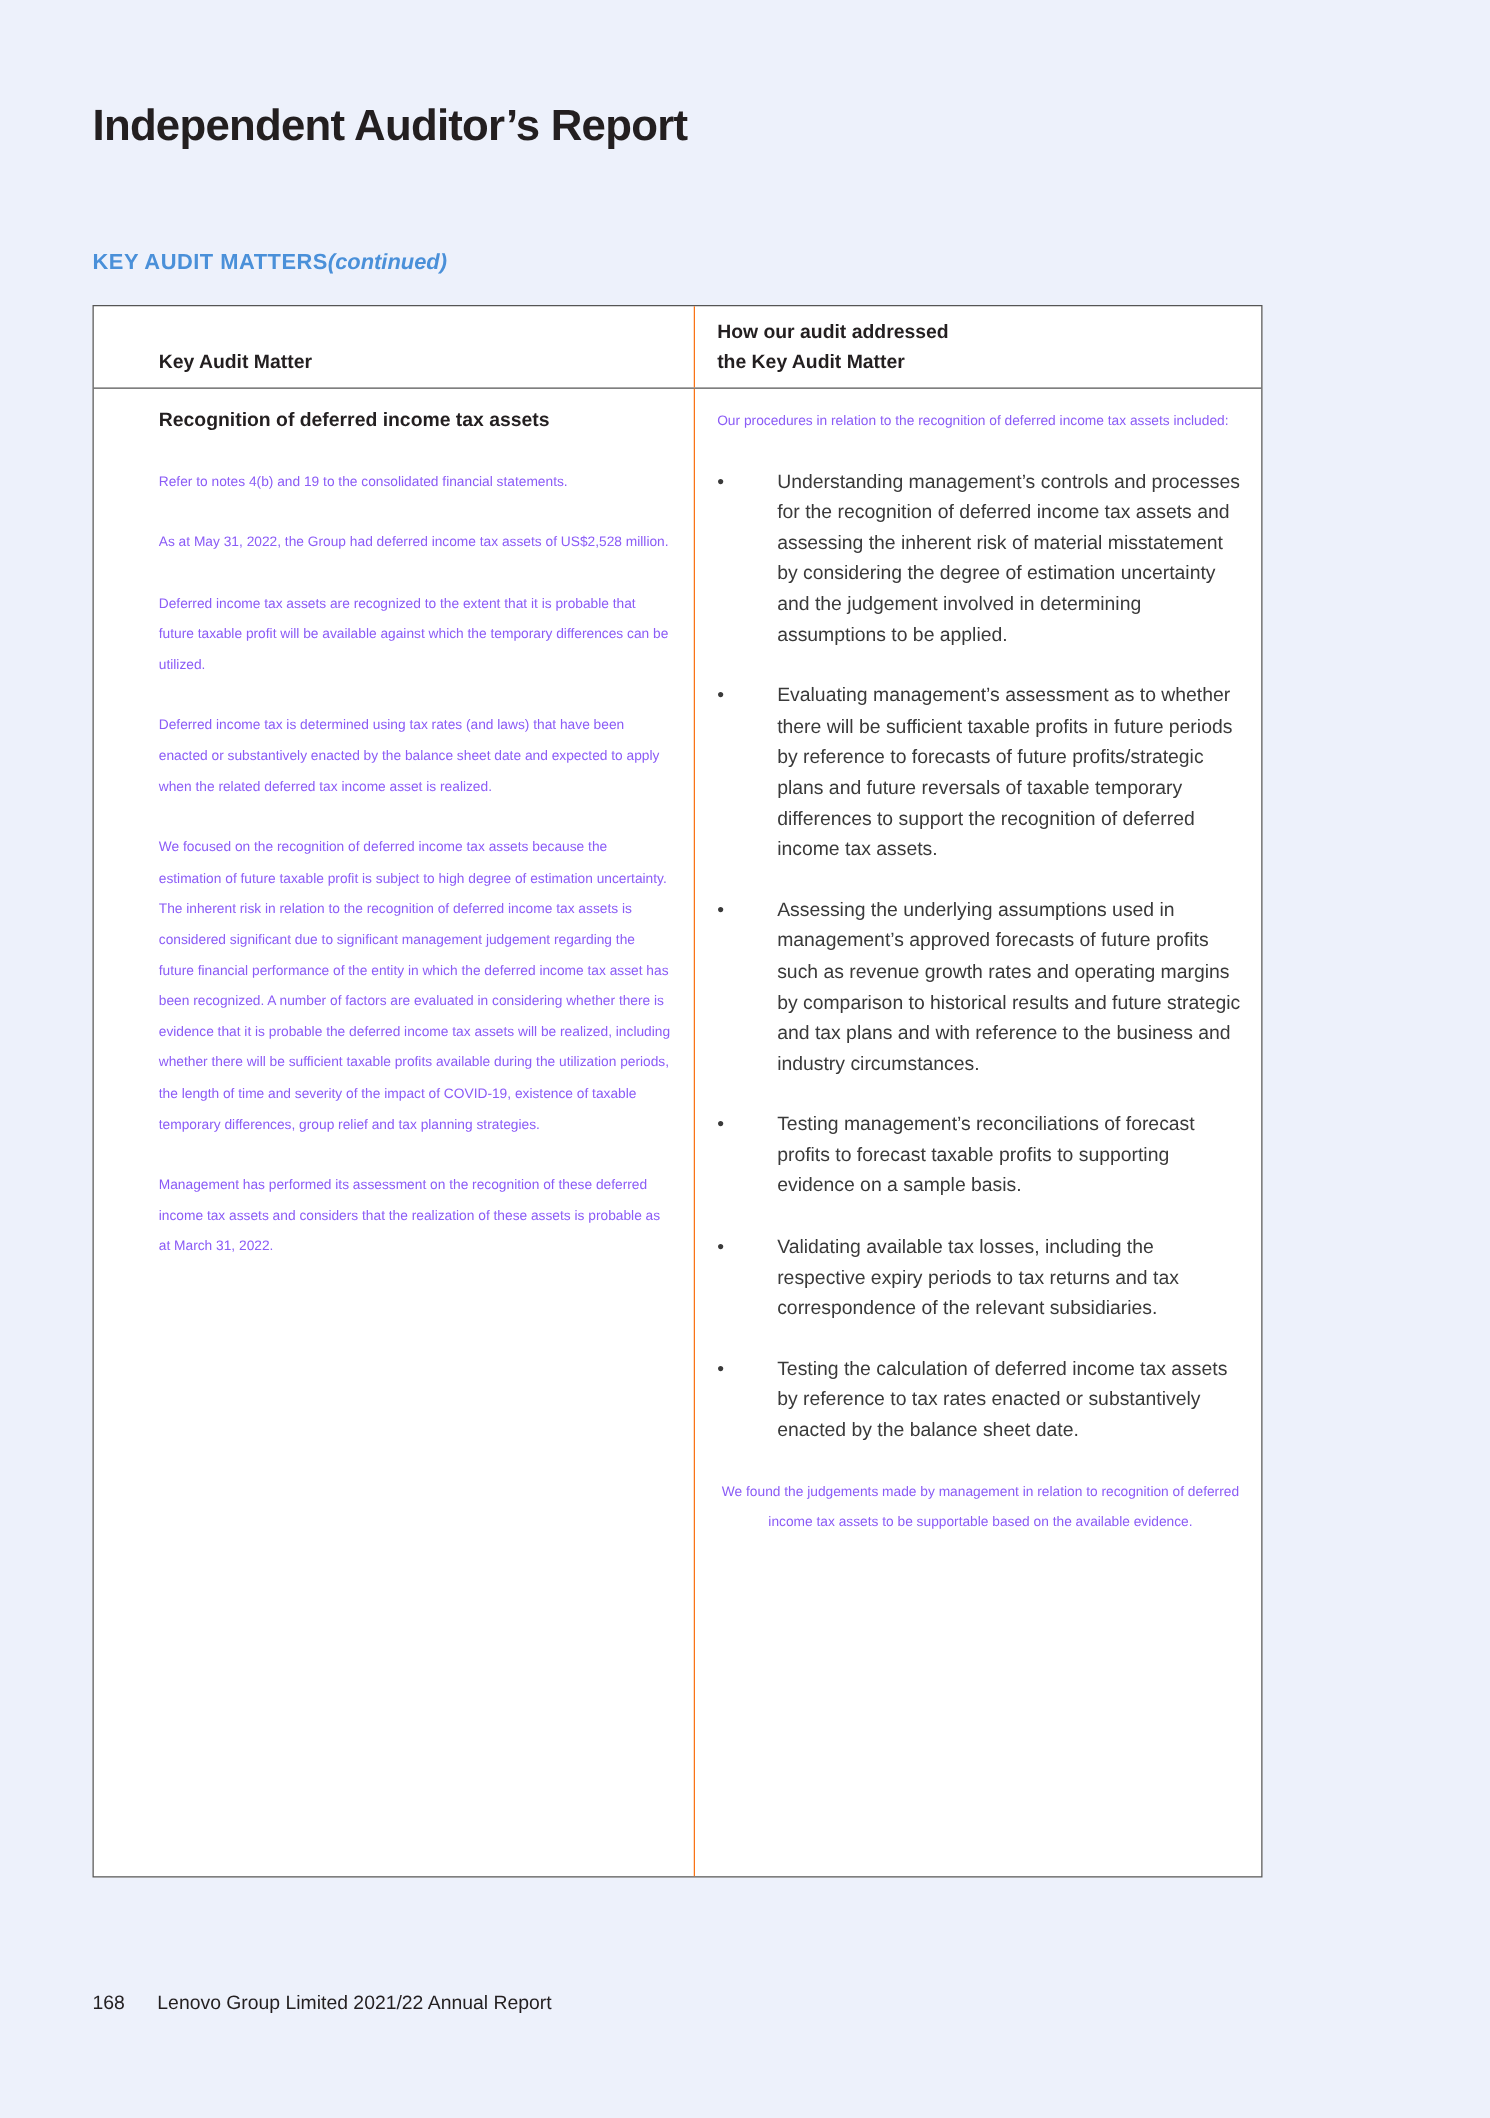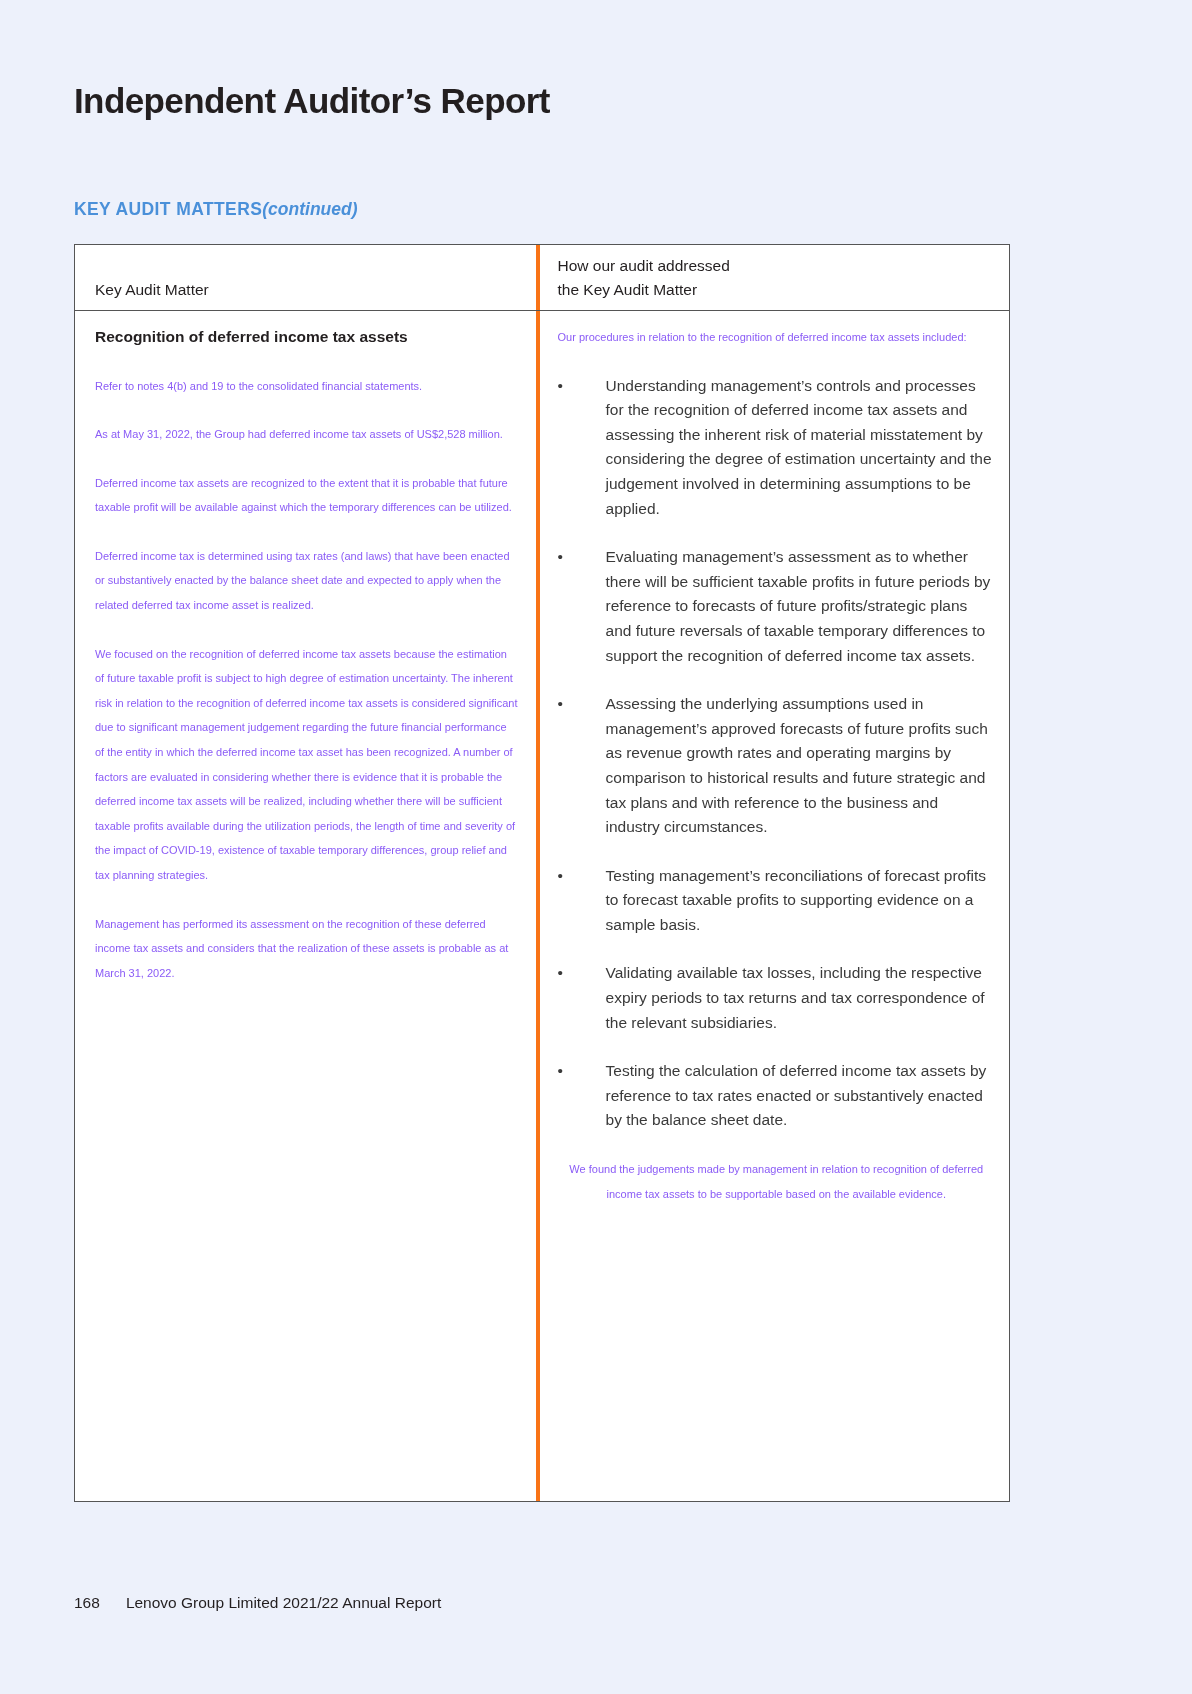--- a/index.html
+++ b/index.html
@@ -61,39 +61,40 @@
   .row {
     display: flex;
     flex-direction: row;
   }
   .head-row {
     border-bottom: 1px solid #555;
   }
   .col-left {
     width: 465px;
     box-sizing: border-box;
-    border-right: 4px solid #f97316;
+    border-right: 1px solid #f97316;
     padding: 0 18px 0 20px;
+    margin-left: 32px;
   }
   .col-right {
     width: 470px;
     box-sizing: border-box;
     padding: 0 14px 0 18px;
   }
   .head-cell {
     display: flex;
     flex-direction: column;
     justify-content: flex-end;
     min-height: 55px;
     padding-top: 9px;
     padding-bottom: 8px;
   }
   .head-text {
     font-size: 15.5px;
-    font-weight: normal;
+    font-weight: bold;
     line-height: 24px;
     color: #231f20;
   }
   .body-row .col-left,
   .body-row .col-right {
     padding-top: 14px;
     padding-bottom: 16px;
   }
   .body-row .col-left { min-height: 1190px; }
   .subhead {

